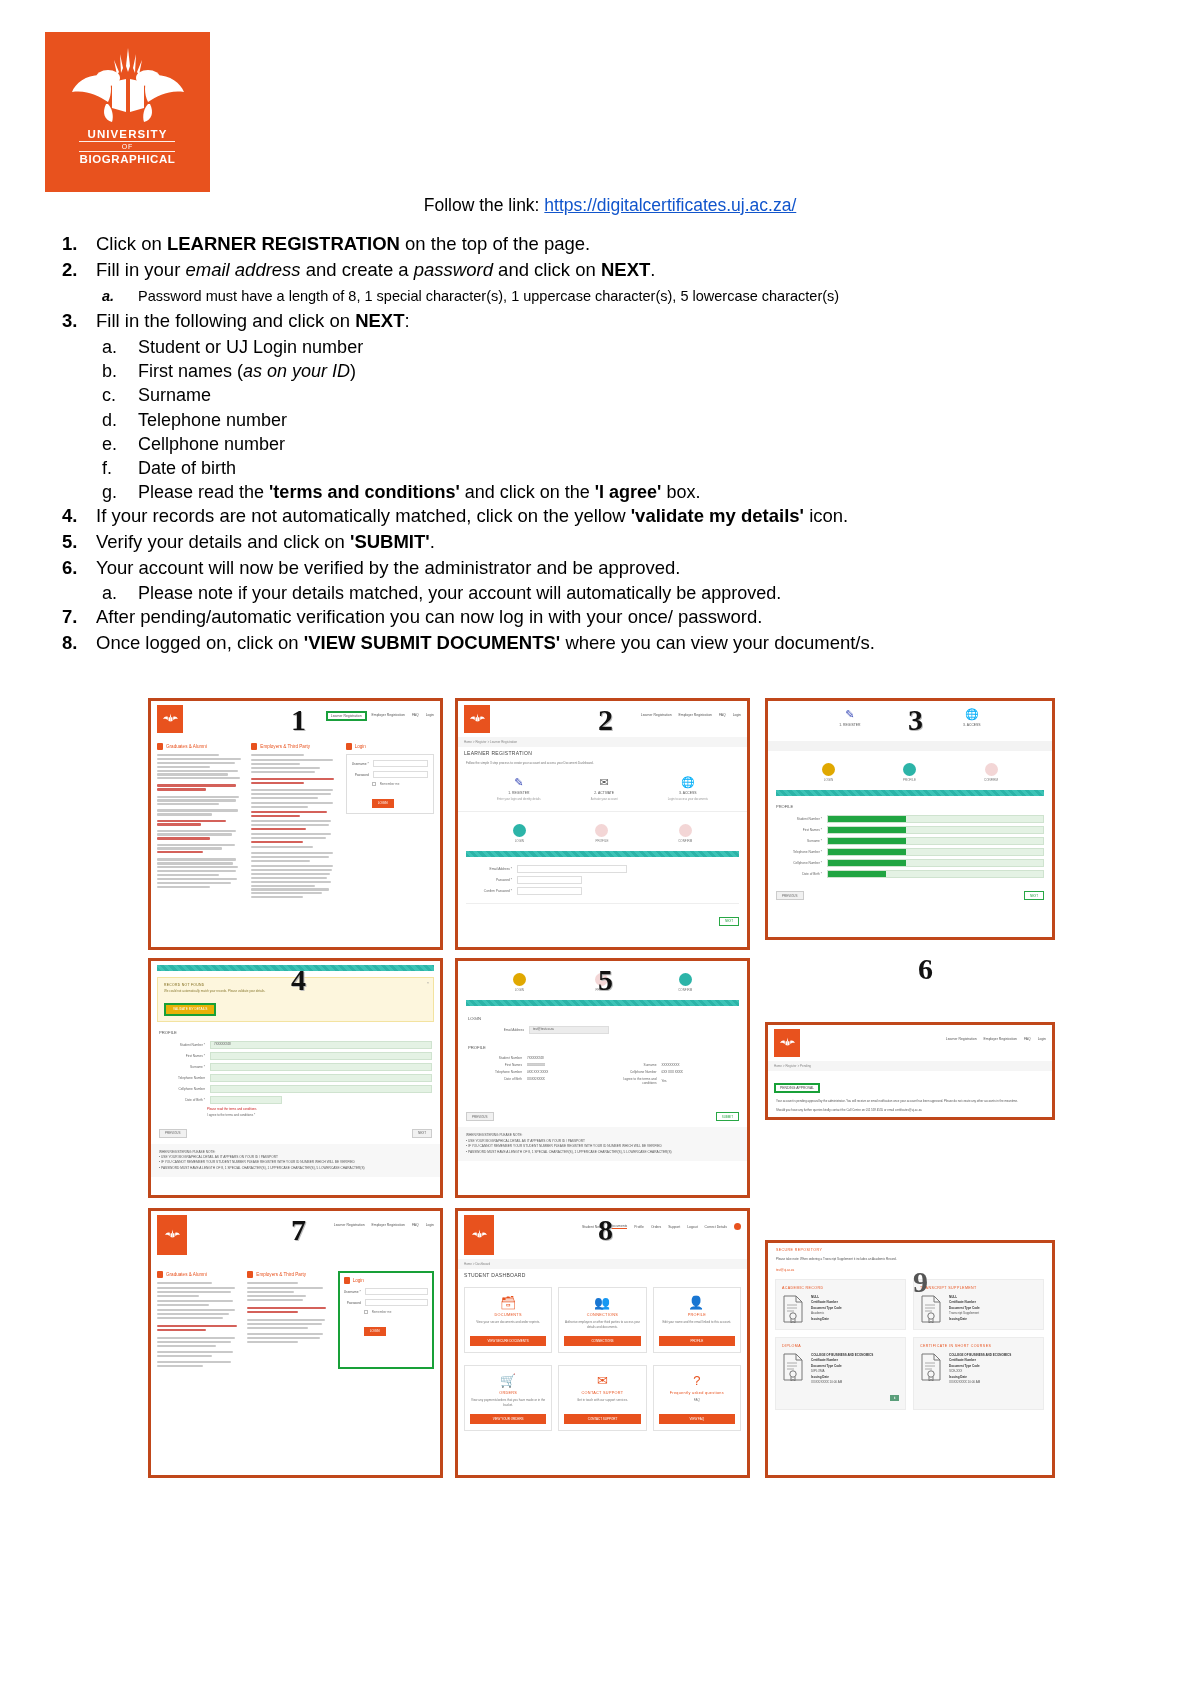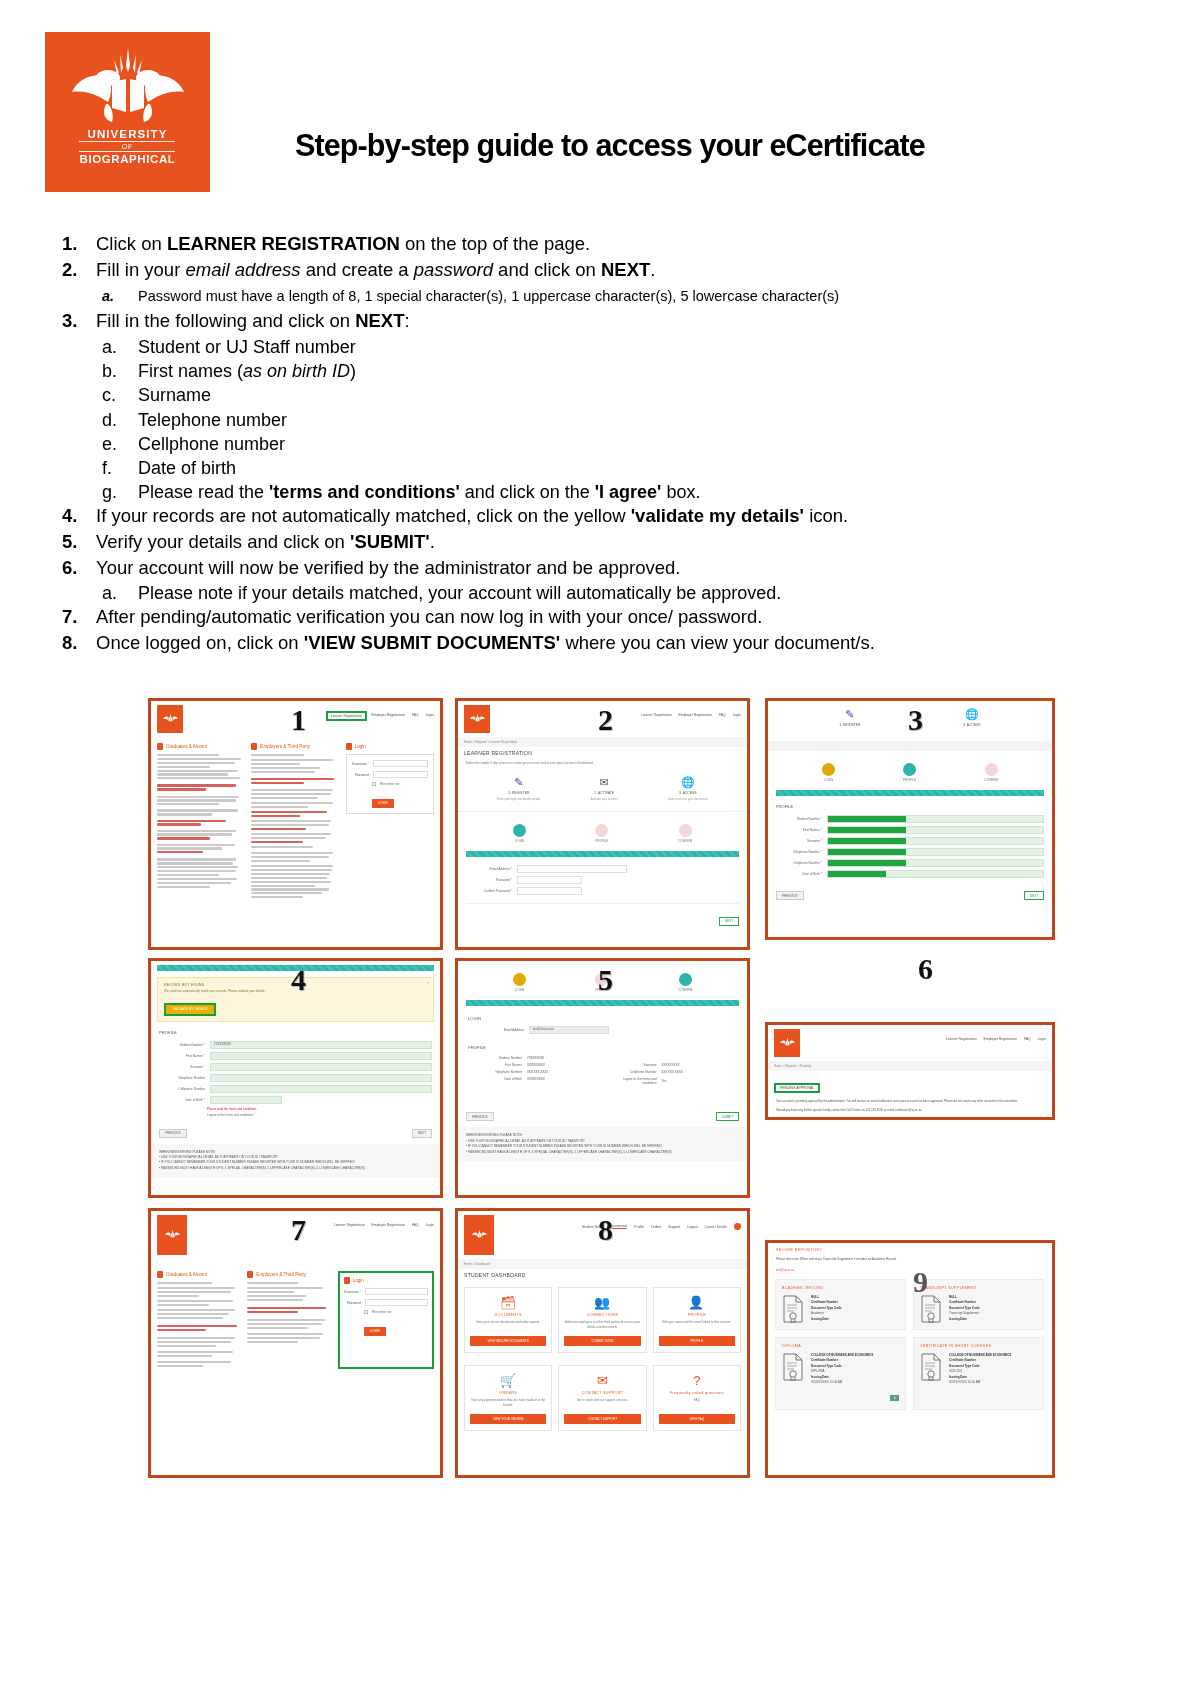--- a/index.html
+++ b/index.html
@@ -178,22 +178,24 @@
       </div>
       <div class="logo-text">
         <div class="logo-t1">UNIVERSITY</div>
         <div class="logo-rule"></div>
         <div class="logo-of">OF</div>
         <div class="logo-rule"></div>
         <div class="logo-t2">BIOGRAPHICAL</div>
       </div>
     </div>
 
-    <div class="title">Step-by-step guide to access your eCertificate</div>
-
+
+    <div class="link-line">
+      <span>Follow the link: </span><a href="#">https://digitalcertificates.uj.ac.za/</a>
+    </div>
   </div>
 
   <div class="steps">
 
     <div class="step">
       <div class="num">1.</div>
       <div class="txt">Click on <b>LEARNER REGISTRATION</b> on the top of the page.</div>
     </div>
 
     <div class="step">
@@ -208,25 +210,25 @@
       </div>
     </div>
 
     <div class="step">
       <div class="num">3.</div>
       <div class="txt">Fill in the following and click on <b>NEXT</b>:</div>
     </div>
 
     <div class="sub plain">
       <div class="num">a.</div>
-      <div class="txt">Student or UJ Staff number</div>
+      <div class="txt">Student or UJ Login number</div>
     </div>
     <div class="sub plain">
       <div class="num">b.</div>
-      <div class="txt">First names (<i>as on birth ID</i>)</div>
+      <div class="txt">First names (<i>as on your ID</i>)</div>
     </div>
     <div class="sub plain">
       <div class="num">c.</div>
       <div class="txt">Surname</div>
     </div>
     <div class="sub plain">
       <div class="num">d.</div>
       <div class="txt">Telephone number</div>
     </div>
     <div class="sub plain">

